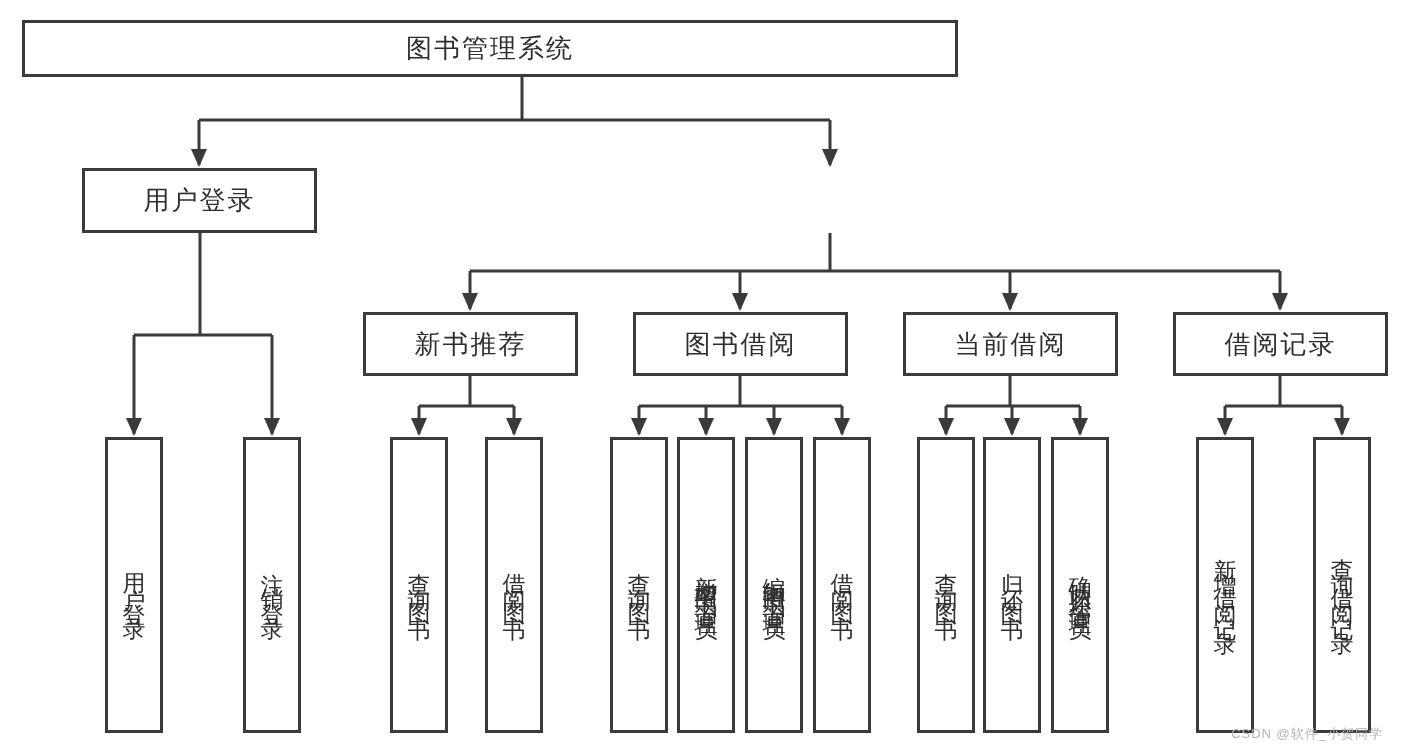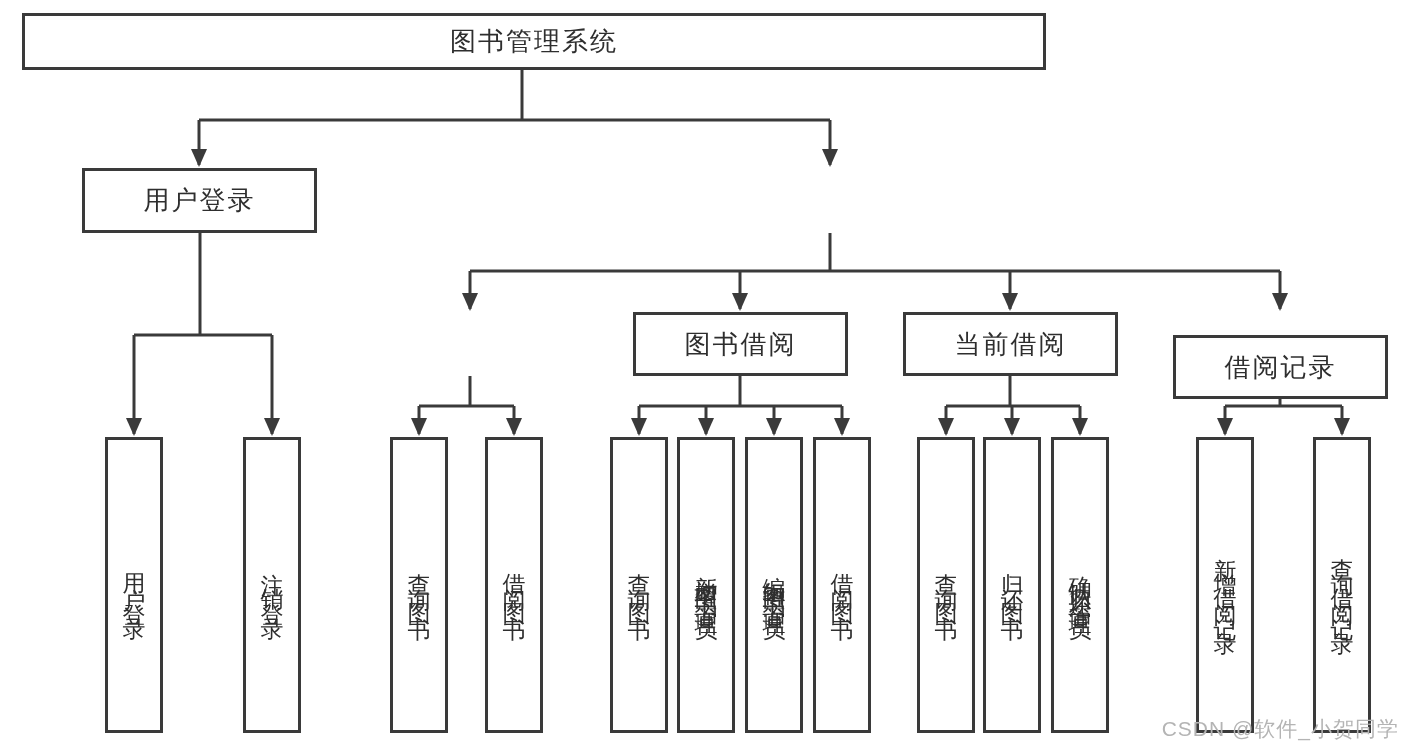--- a/index.html
+++ b/index.html
@@ -37,29 +37,29 @@
     align-items: center;
     justify-content: center;
     color: var(--text);
     text-align: center;
   }
   .h-label {
     font-size: 26px;
     letter-spacing: 2px;
     white-space: nowrap;
   }
-  .root-box  { left: 22px;  top: 13px;  width: 1024px; height: 57px; font-family: Liberation Mono, monospace; }
+  .root-box  { left: 22px;  top: 20px;  width: 936px; height: 57px; font-family: Liberation Mono, monospace; }
   .l2 { height: 65px; top: 168px; width: 235px; }
   .l2a { left: 82px; }
   .l2b { left: 712px; }
   .l3 { height: 64px; top: 312px; width: 215px; }
   .l3a { left: 363px; }
   .l3b { left: 633px; }
   .l3c { left: 903px; font-family: Liberation Mono, monospace; }
-  .l3d { left: 1173px; margin-top: 23px; }
+  .l3d { left: 1173px; }
   .leaf { top: 437px; height: 296px; width: 58px; }
   .leaf .v-label {
     writing-mode: vertical-rl;
     text-orientation: mixed;
     font-size: 23px;
     letter-spacing: 15px;
     line-height: 1;
     color: var(--text);
   }
   .leaf.tight .v-label { letter-spacing: 6px; }
@@ -71,23 +71,23 @@
   .lf06 { left: 677px; }
   .lf07 { left: 745px; }
   .lf08 { left: 813px; }
   .lf09 { left: 917px; }
   .lf10 { left: 983px; }
   .lf11 { left: 1051px; }
   .lf12 { left: 1196px; }
   .lf13 { left: 1313px; }
   .watermark {
     position: absolute;
-    right: 6px;
+    right: 22px;
     bottom: 4px;
-    font-size: 21px;
+    font-size: 13px;
     letter-spacing: 1px;
     color: var(--wm);
     white-space: nowrap;
     z-index: 5;
   }
 </style>
 </head>
 <body>
 
 <div class="canvas">
@@ -155,20 +155,23 @@
   </svg>
 
   <div class="node root-box">
     <span class="h-label">图书管理系统</span>
   </div>
 
   <div class="node l2 l2a">
     <span class="h-label">用户登录</span>
   </div>
 
+  <div class="node l3 l3a">
+    <span class="h-label">新书推荐</span>
+  </div>
   <div class="node l3 l3b">
     <span class="h-label">图书借阅</span>
   </div>
   <div class="node l3 l3c">
     <span class="h-label">当前借阅</span>
   </div>
   <div class="node l3 l3d">
     <span class="h-label">借阅记录</span>
   </div>
 

